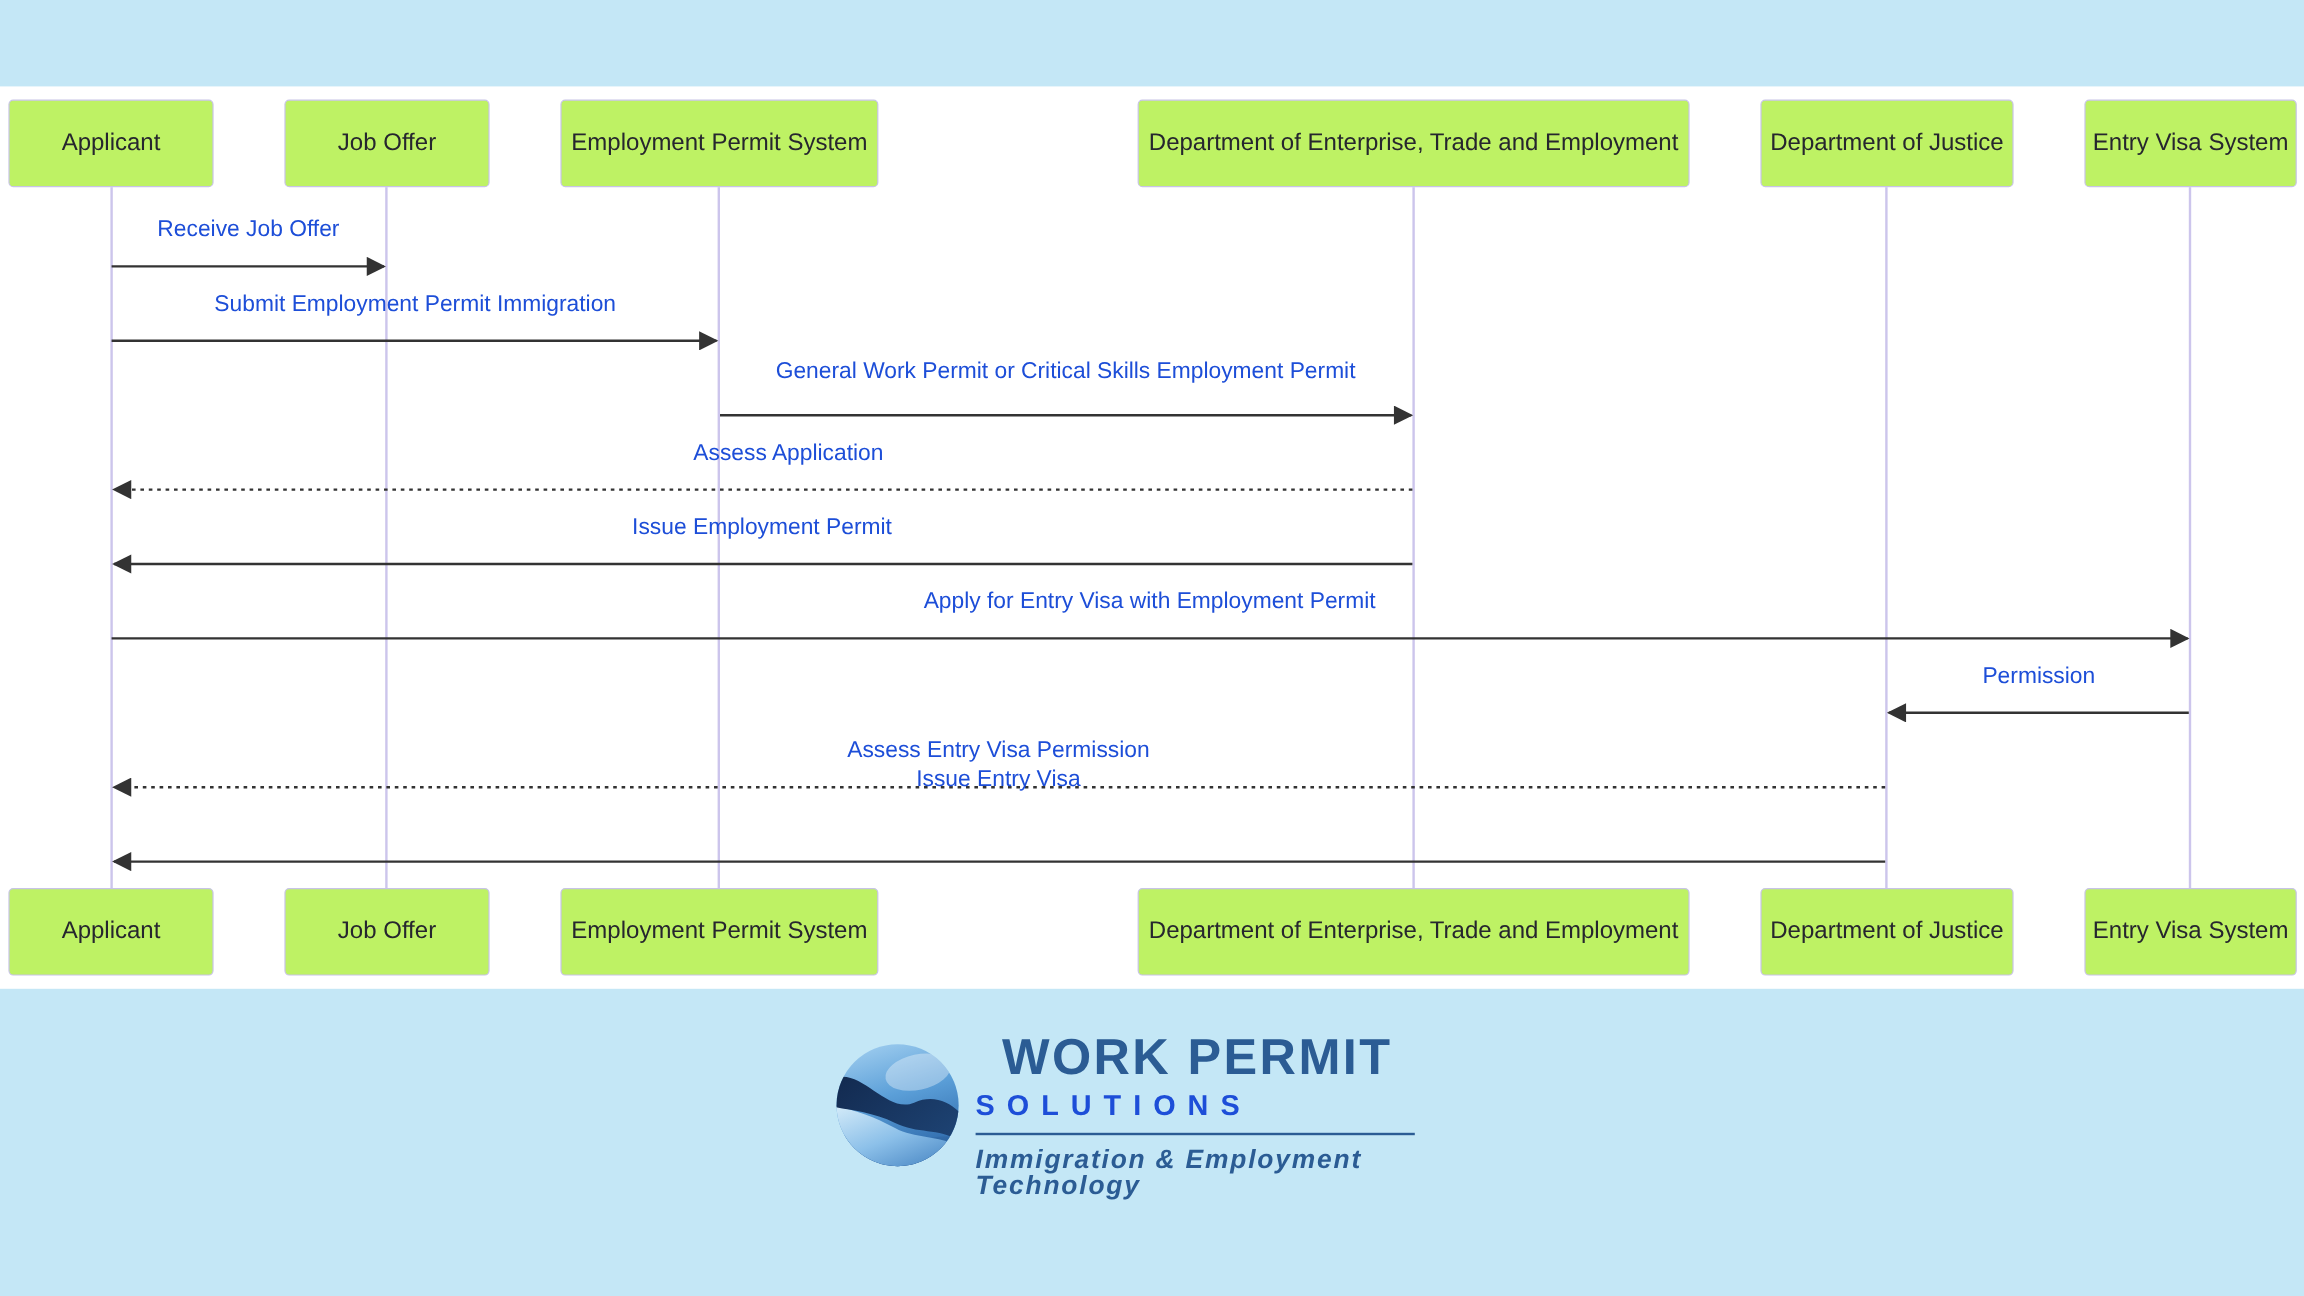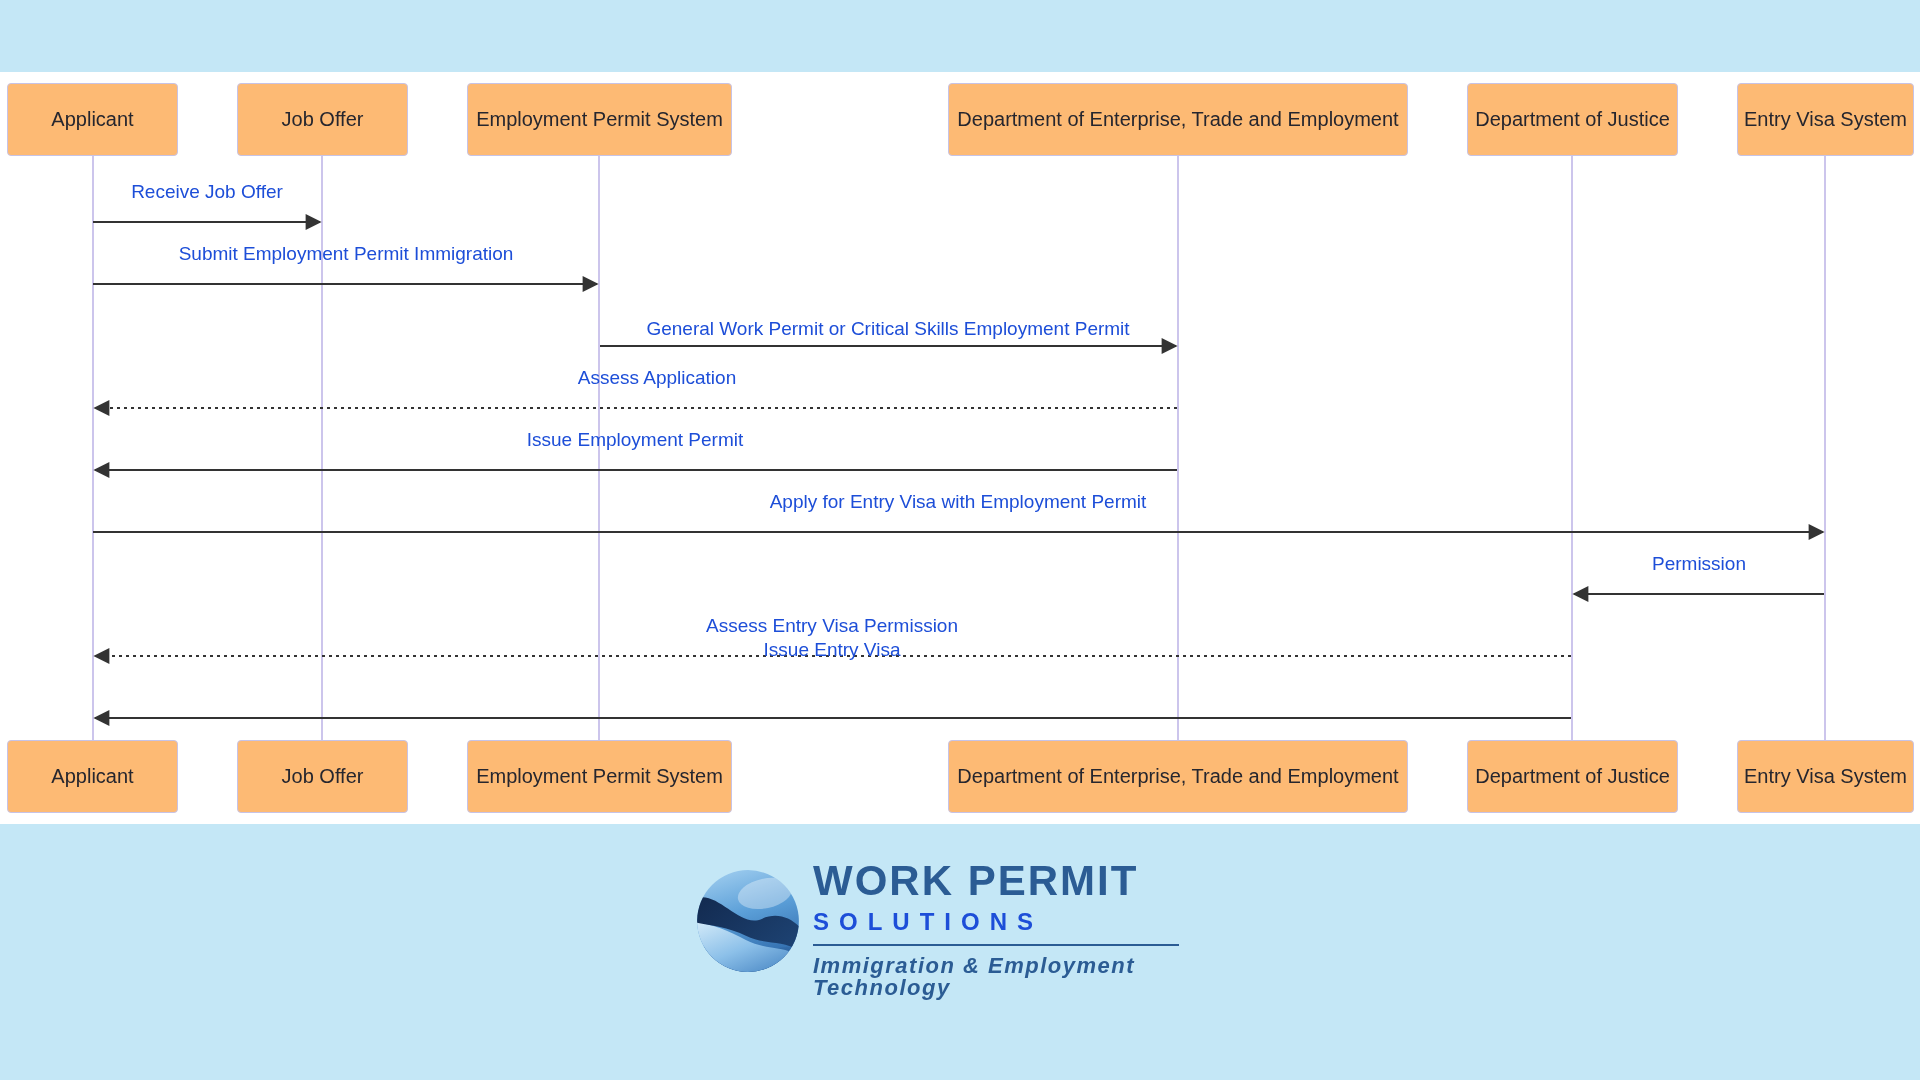--- a/index.html
+++ b/index.html
@@ -10,21 +10,21 @@
     position:relative;
     overflow:hidden;
   }
   .band { position:absolute; left:0; width:1920px; background:#c4e7f6; }
   .band.top { top:0; height:72px; }
   .band.bottom { top:824px; height:256px; }
 
   .actor-box {
     position:absolute;
     height:73px;
-    background:#fdba74;
+    background:#bef264;
     border:1px solid #c7c3e6;
     border-radius:4px;
     display:flex; align-items:center; justify-content:center;
     font-size:20px; color:#26262e;
     z-index:3;
   }
   .row-top .actor-box { top:83px; }
   .row-bottom .actor-box { top:740px; }
 
   .lifeline {
@@ -42,21 +42,21 @@
     white-space:nowrap;
     font-size:19px; color:#1d4ed8;
     z-index:3;
   }
 
   .footer-logo { position:absolute; left:695px; top:860px; width:520px; height:145px; z-index:4; }
   .globe { position:absolute; left:0; top:8px; }
   .brand-text { position:absolute; left:118px; top:0; }
   .brand-name {
     font-size:42px; font-weight:800; letter-spacing:2px;
-    color:#2b5c94; line-height:1.0;
+    color:#2b5c94; line-height:1.0;margin-left:22px;
   }
   .brand-subtitle {
     font-size:24px; font-weight:600; letter-spacing:10px;
     color:#1d4ed8; margin-top:8px; line-height:1.0;
   }
   .brand-divider {
     width:366px; border-top:2px solid #2b5c94; margin-top:10px;
   }
   .brand-tagline {
     font-size:22px; font-weight:700; letter-spacing:1.5px;
@@ -131,21 +131,21 @@
   <line x1="1177" y1="408" x2="95" y2="408" stroke="#333333" stroke-width="2" stroke-dasharray="3,4" marker-end="url(#ah)"></line>
   <line x1="1177" y1="470" x2="95" y2="470" stroke="#333333" stroke-width="2" marker-end="url(#ah)"></line>
   <line x1="93" y1="532" x2="1823" y2="532" stroke="#333333" stroke-width="2" marker-end="url(#ah)"></line>
   <line x1="1824" y1="594" x2="1574" y2="594" stroke="#333333" stroke-width="2" marker-end="url(#ah)"></line>
   <line x1="1571" y1="656" x2="95" y2="656" stroke="#333333" stroke-width="2" stroke-dasharray="3,4" marker-end="url(#ah)"></line>
   <line x1="1571" y1="718" x2="95" y2="718" stroke="#333333" stroke-width="2" marker-end="url(#ah)"></line>
 </svg>
 
 <div class="msg-label" style="left:207px;top:181px">Receive Job Offer</div>
 <div class="msg-label" style="left:346px;top:243px">Submit Employment Permit Immigration</div>
-<div class="msg-label" style="left:888px;top:318px">General Work Permit or Critical Skills Employment Permit</div>
+<div class="msg-label" style="left:888px;top:299px">General Work Permit or Critical Skills Employment Permit</div>
 <div class="msg-label" style="left:657px;top:367px">Assess Application</div>
 <div class="msg-label" style="left:635px;top:429px">Issue Employment Permit</div>
 <div class="msg-label" style="left:958px;top:491px">Apply for Entry Visa with Employment Permit</div>
 <div class="msg-label" style="left:1699px;top:553px">Permission</div>
 <div class="msg-label" style="left:832px;top:615px">Assess Entry Visa Permission</div>
 <div class="msg-label" style="left:832px;top:639px">Issue Entry Visa</div>
 
 <div class="footer-logo">
   <svg class="globe" width="106" height="106" viewBox="0 0 100 100">
     <defs>

